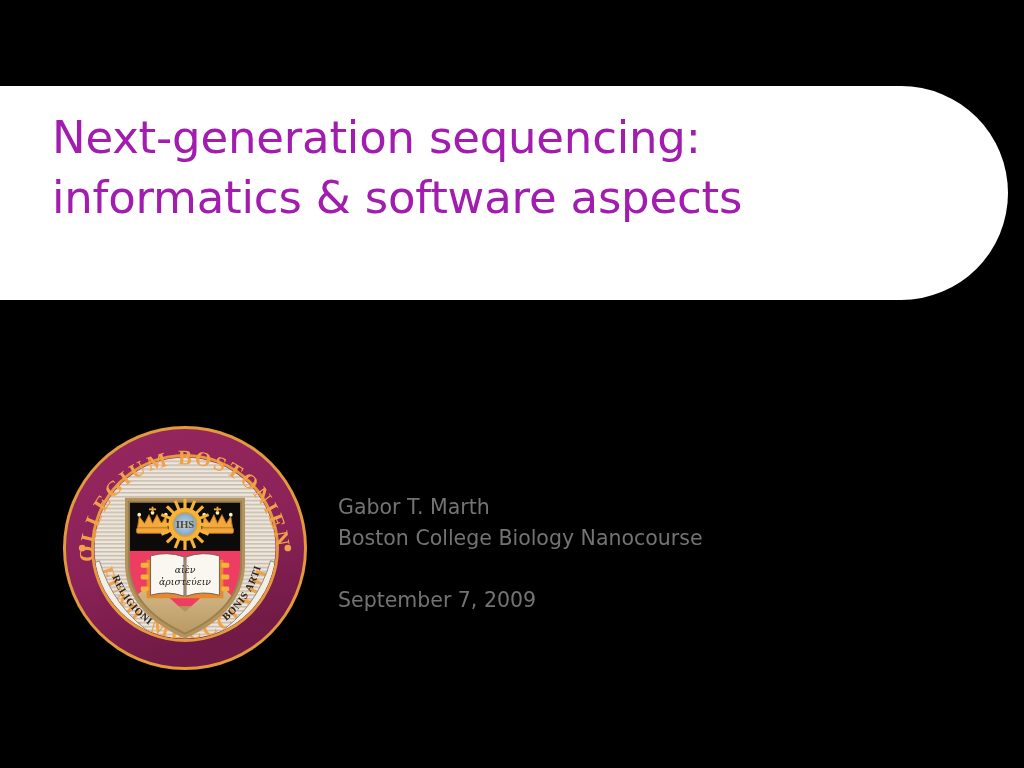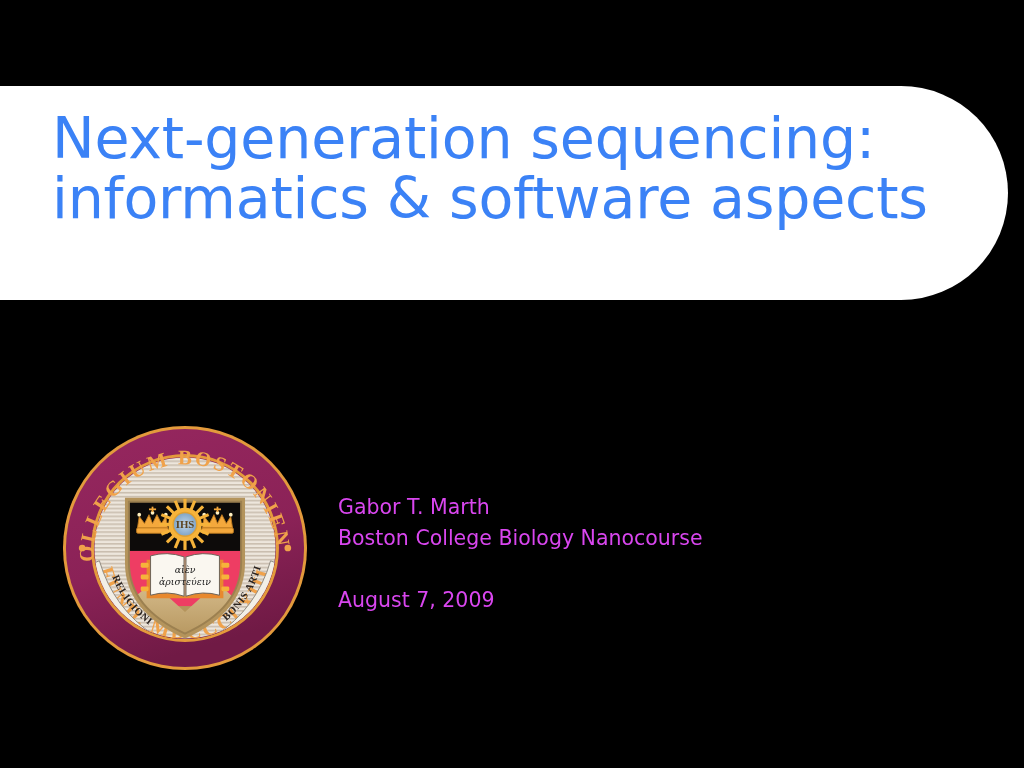--- a/index.html
+++ b/index.html
@@ -31,35 +31,35 @@
     height: 214px;
     background: #ffffff;
     border-radius: 0 107px 107px 0;
   }
 
   #title-text {
     position: absolute;
     left: 92px;
     top: 22px;
     width: 900px;
-    color: #3b82f6;
+    color: #a21caf;
     font-family: "DejaVu Sans", sans-serif;
-    font-size: 57px;
+    font-size: 45px;
     font-weight: 400;
     line-height: 60px;
     letter-spacing: -0.2px;
     white-space: pre-line;
   }
 
   
   #presenter-block {
     position: absolute;
     left: 338px;
     top: 492px;
-    color: #d946ef;
+    color: #737373;
     font-family: "DejaVu Sans", sans-serif;
     font-size: 20.5px;
     line-height: 31px;
     font-weight: 400;
   }
   #presenter-block .line { white-space: nowrap; }
   #presenter-block .spacer { height: 31px; }
 
   
   #seal {
@@ -274,16 +274,16 @@
           </text>
         </g>
       </g>
     </svg>
   </div>
 
   <div id="presenter-block">
     <div class="line">Gabor T. Marth</div>
     <div class="line">Boston College Biology Nanocourse</div>
     <div class="spacer"></div>
-    <div class="line">August 7, 2009</div>
+    <div class="line">September 7, 2009</div>
   </div>
 
 </div>
 
 </body></html>

